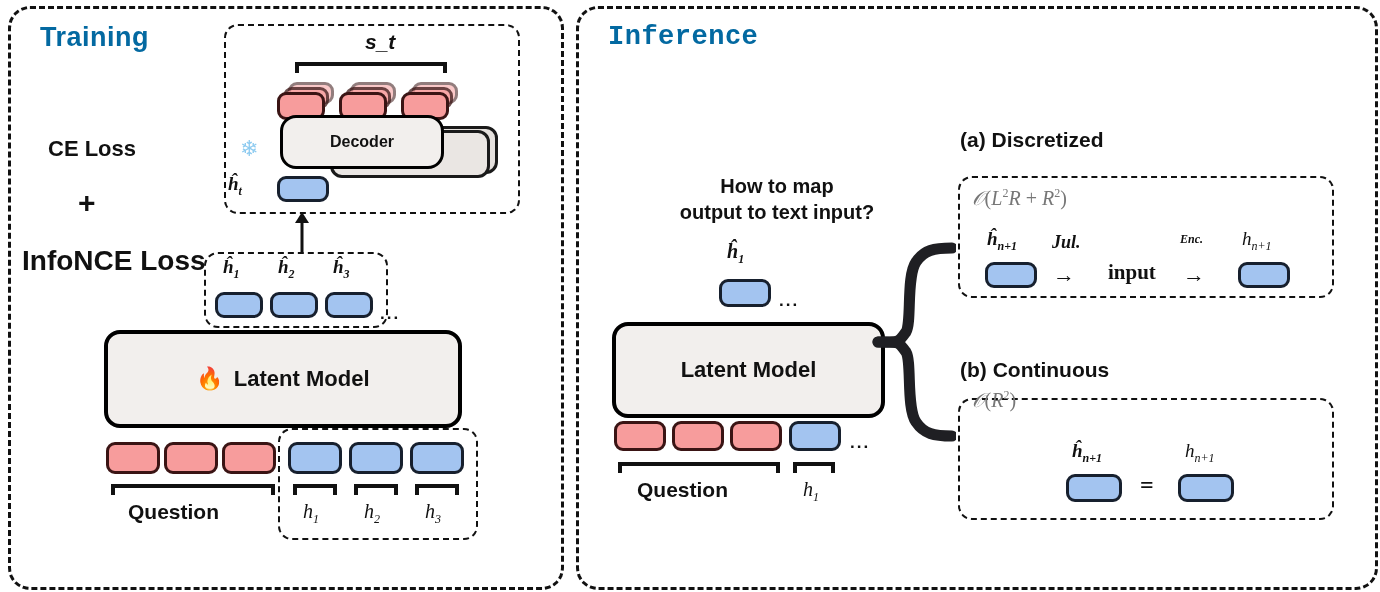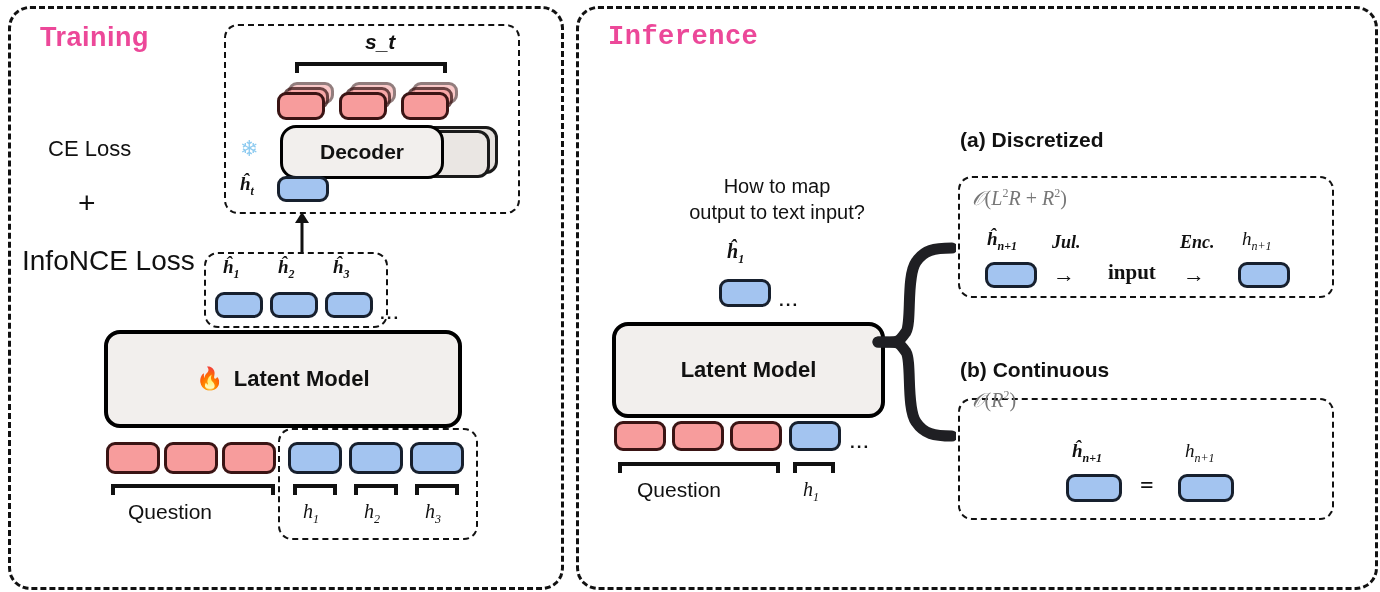--- a/index.html
+++ b/index.html
@@ -3,38 +3,38 @@
 <meta charset="utf-8">
 <style>
   html,body{margin:0;padding:0;background:#ffffff;}
   body{width:1380px;height:592px;position:relative;overflow:hidden;
        font-family:"Liberation Sans","DejaVu Sans",sans-serif;}
 
   .panel{position:absolute;border:3px dashed #111;border-radius:22px;background:#fff;}
   #panel-training{left:8px;top:6px;width:550px;height:578px;}
   #panel-inference{left:576px;top:6px;width:796px;height:578px;}
 
-  .panel-title{position:absolute;font-weight:700;font-size:27px;color:#ec4899;
+  .panel-title{position:absolute;font-weight:700;font-size:27px;color:#0369a1;
                letter-spacing:.5px;}
 
   .dbox{position:absolute;border:2.5px dashed #111;border-radius:14px;background:transparent;}
 
   
   .chip{position:absolute;border-radius:9px;box-sizing:border-box;}
   .chip.blue{background:#a3c4f0;border:3px solid #17202e;}
   .chip.red{background:#f79c9c;border:3px solid #3a1414;}
 
   .bigbox{position:absolute;background:#f2efed;border:4px solid #000;border-radius:16px;
           display:flex;align-items:center;justify-content:center;gap:10px;
           font-size:22px;font-weight:700;color:#111;}
 
   .lbl{position:absolute;color:#111;}
   .serif-it{font-family:"Liberation Serif","DejaVu Serif",serif;font-style:italic;font-weight:700;}
   .serif-plain{font-family:"Liberation Serif","DejaVu Serif",serif;font-style:italic;font-weight:400;text-align:right;}
-  .sans-b{font-weight:400;}
+  .sans-b{font-weight:700;}
 
   .bracket{position:absolute;}
   .bracket .bar{position:absolute;left:0;right:0;top:0;height:4px;background:#111;}
   .bracket .lft{position:absolute;left:0;top:0;width:4px;height:11px;background:#111;}
   .bracket .rgt{position:absolute;right:0;top:0;width:4px;height:11px;background:#111;}
 
   .uarrow{position:absolute;}
   .uarrow .shaft{position:absolute;left:50%;transform:translateX(-50%);bottom:0;width:3px;background:#111;}
   .uarrow .head{position:absolute;left:50%;transform:translateX(-50%);top:0;width:0;height:0;
                 border-left:7px solid transparent;border-right:7px solid transparent;border-bottom:11px solid #111;}
@@ -81,27 +81,27 @@
 <div class="chip red" style="left:277px;top:92px;width:48px;height:28px;"></div>
 
 <div class="chip red" style="left:350px;top:82px;width:46px;height:22px;opacity:.55;"></div>
 <div class="chip red" style="left:345px;top:87px;width:46px;height:22px;opacity:.75;"></div>
 <div class="chip red" style="left:339px;top:92px;width:48px;height:28px;"></div>
 
 <div class="chip red" style="left:412px;top:82px;width:46px;height:22px;opacity:.55;"></div>
 <div class="chip red" style="left:407px;top:87px;width:46px;height:22px;opacity:.75;"></div>
 <div class="chip red" style="left:401px;top:92px;width:48px;height:28px;"></div>
 
-<div class="bigbox" style="left:280px;top:125px;width:158px;height:48px;border-width:3px;font-size:21px;text-align:right;">
+<div class="bigbox" style="left:280px;top:115px;width:158px;height:48px;border-width:3px;font-size:16px;text-align:right;">
   <span>Decoder</span>
 </div>
 
 <div class="lbl" style="left:240px;top:136px;font-size:22px;color:#8ecbf0;">❄</div>
 
-<div class="lbl serif-it" style="left:228px;top:173px;font-size:19px;margin-left:12px;">ĥ<sub style="font-size:12px;">t</sub></div>
+<div class="lbl serif-it" style="left:228px;top:173px;font-size:19px;">ĥ<sub style="font-size:12px;">t</sub></div>
 <div class="chip blue" style="left:277px;top:176px;width:52px;height:26px;"></div>
 
 <div class="uarrow" style="left:294px;top:212px;width:16px;height:40px;">
   <div class="head"></div>
     <div class="shaft" style="top:10px;height:30px;"></div>
 </div>
 
 <div class="dbox" style="left:204px;top:252px;width:180px;height:72px;"></div>
 <div class="lbl serif-it" style="left:223px;top:256px;font-size:19px;">ĥ<sub style="font-size:12px;">1</sub></div>
 <div class="lbl serif-it" style="left:278px;top:256px;font-size:19px;">ĥ<sub style="font-size:12px;">2</sub></div>
@@ -195,21 +195,21 @@
 <div class="sublabel" style="left:960px;top:128px;">(a) Discretized</div>
 <div class="dbox" style="left:958px;top:176px;width:372px;height:118px;"></div>
 <div class="mathO" style="position:absolute;left:972px;top:186px;">
   <i>𝒪</i>(<i>L</i><sup>2</sup><i>R</i> + <i>R</i><sup>2</sup>)
 </div>
 <div class="lbl serif-it" style="left:987px;top:228px;font-size:19px;">ĥ<sub style="font-size:12px;">n+1</sub></div>
 <div class="chip blue" style="left:985px;top:262px;width:52px;height:26px;"></div>
 <div class="eq" style="left:1052px;top:232px;font-size:18px;font-style:italic;">Jul.</div>
 <div class="eq" style="left:1053px;top:262px;font-size:22px;">→</div>
 <div class="eq" style="left:1108px;top:260px;font-size:21px;">input</div>
-<div class="eq" style="left:1180px;top:232px;font-size:18px;font-style:italic;">Enc.</div>
+<div class="eq" style="left:1180px;top:232px;font-size:12px;font-style:italic;">Enc.</div>
 <div class="eq" style="left:1183px;top:262px;font-size:22px;">→</div>
 <div class="lbl serif-plain" style="left:1242px;top:228px;font-size:19px;">h<sub style="font-size:12px;">n+1</sub></div>
 <div class="chip blue" style="left:1238px;top:262px;width:52px;height:26px;"></div>
 
 <div class="sublabel" style="left:960px;top:358px;">(b) Continuous</div>
 <div class="dbox" style="left:958px;top:398px;width:372px;height:118px;"></div>
 <div class="mathO" style="position:absolute;left:972px;top:388px;">
   <i>𝒪</i>(<i>R</i><sup>2</sup>)
 </div>
 <div class="lbl serif-it" style="left:1072px;top:440px;font-size:19px;">ĥ<sub style="font-size:12px;">n+1</sub></div>

